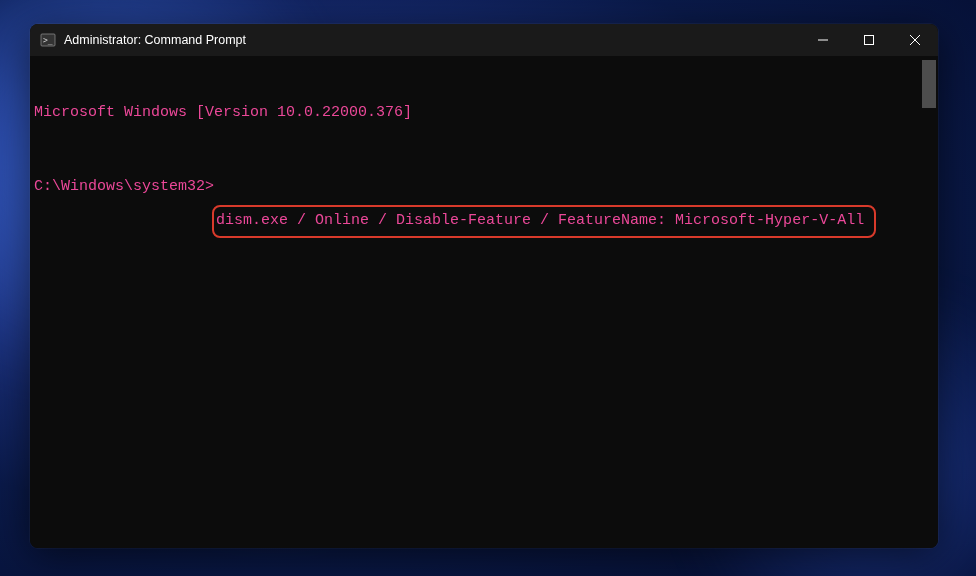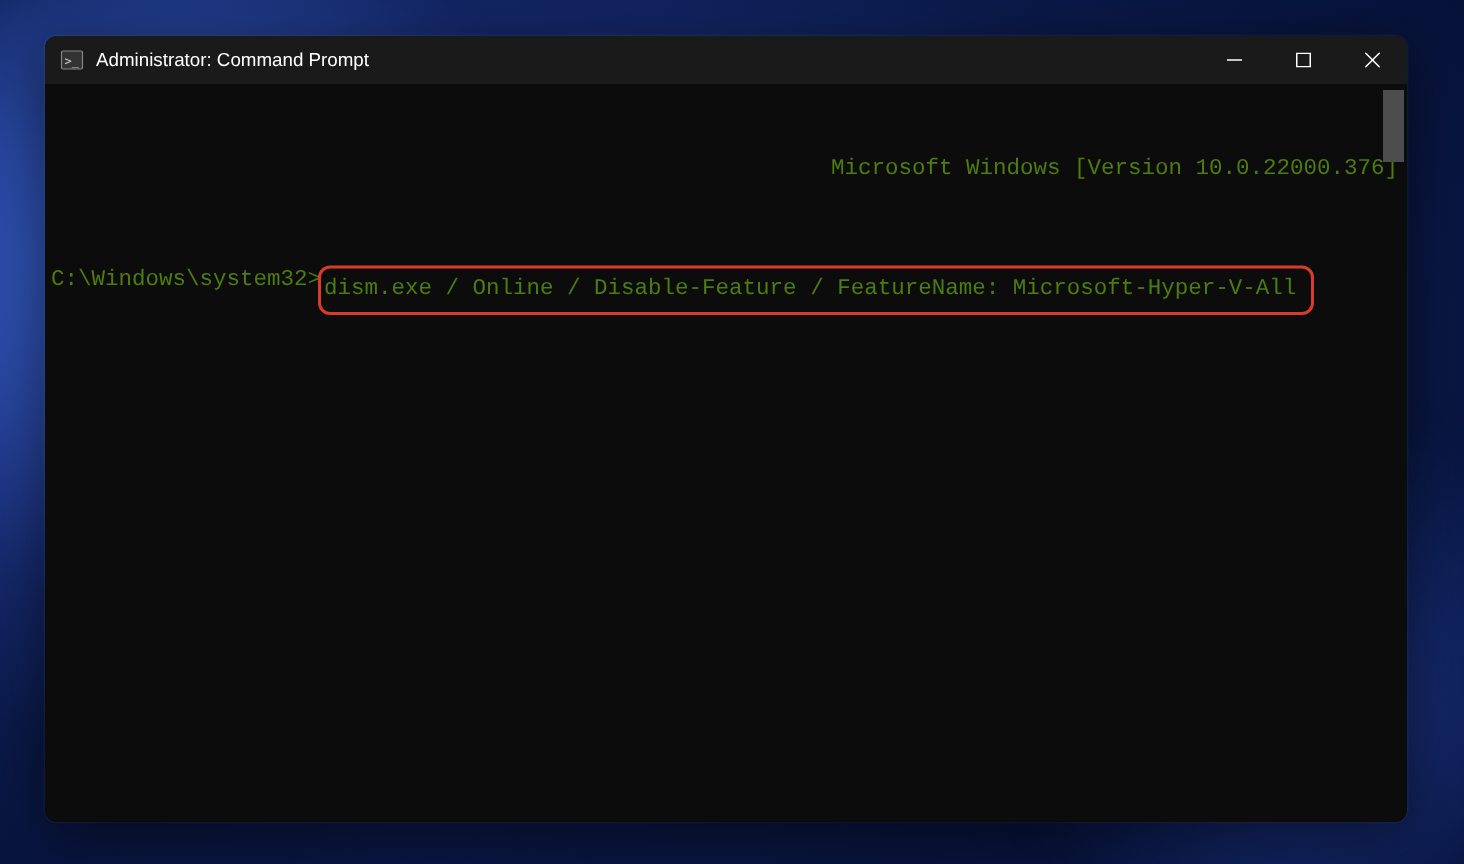--- a/index.html
+++ b/index.html
@@ -56,28 +56,27 @@
     width: 46px; height: 32px;
     display: flex; align-items: center; justify-content: center;
     color: #ffffff;
   }
   .win-btn svg { width: 10px; height: 10px; stroke: currentColor; stroke-width: 1; fill: none; }
 
   .terminal {
     flex: 1;
     position: relative;
     background: #0c0c0c;
-    color: #4d7c0f;
+    color: #ec4899;
     font-family: Consolas, 'Courier New', monospace;
     font-size: 15px;
     line-height: 1.35;
     padding: 6px 6px 6px 4px;
     white-space: pre;
     overflow: hidden;
-    text-align: right;
   }
   .scrollbar-track {
     position: absolute;
     top: 4px; right: 2px;
     width: 14px; height: calc(100% - 8px);
   }
   .scrollbar-thumb {
     position: absolute;
     top: 0; left: 0;
     width: 14px; height: 48px;
@@ -85,20 +84,21 @@
   }
   .line { display: block; }
   .prompt-row { display: flex; align-items: flex-start; margin-top: 14px; }
   .prompt { white-space: pre; }
   .cmd-box {
     border: 2.5px solid #d93a2b;
     border-radius: 8px;
     padding: 4px 10px 4px 2px;
     margin-left: -2px;
     white-space: pre;
+    margin-top: 28px;
   }
 </style>
 </head>
 <body>
 
 <div class="bloom b1"></div>
 <div class="bloom b2"></div>
 <div class="bloom b3"></div>
 
 <div class="window">

